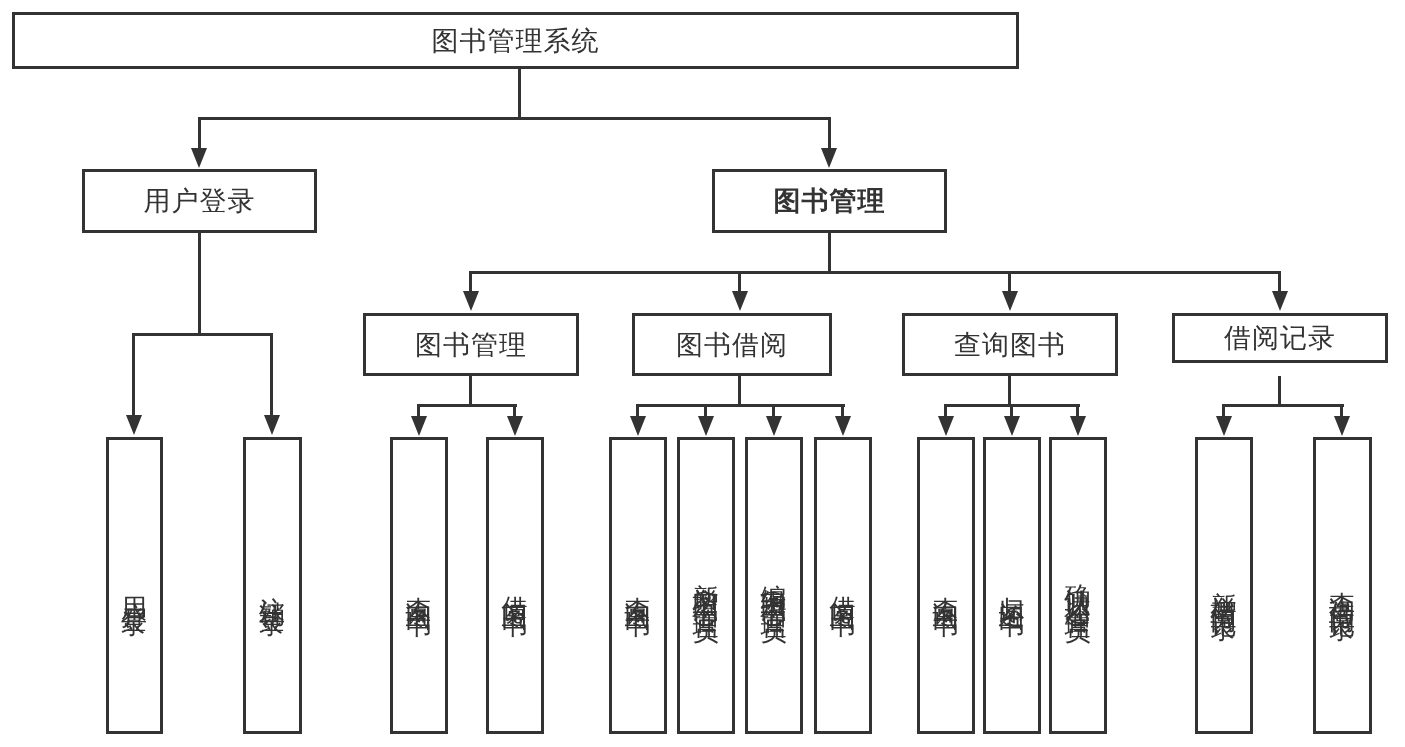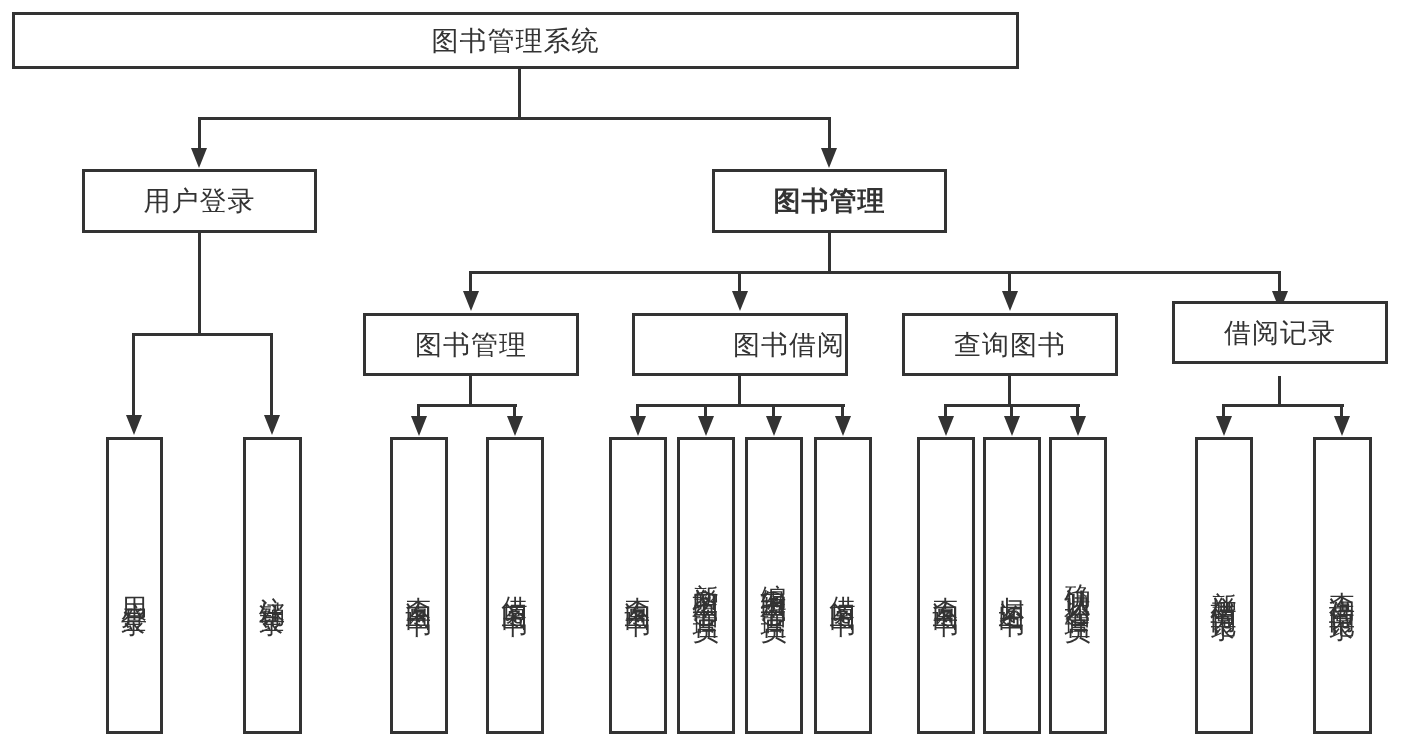--- a/index.html
+++ b/index.html
@@ -88,27 +88,27 @@
   <div class="line" style="left:738px; top:271px; width:3px; height:24px;"></div>
   <div class="arrow" style="left:732px; top:291px;"></div>
   <div class="line" style="left:1008px; top:271px; width:3px; height:24px;"></div>
   <div class="arrow" style="left:1002px; top:291px;"></div>
   <div class="line" style="left:1278px; top:271px; width:3px; height:24px;"></div>
   <div class="arrow" style="left:1272px; top:291px;"></div>
 
   <div class="box" style="left:363px; top:313px; width:216px; height:63px;">
     <span class="hlabel">图书管理</span>
   </div>
-  <div class="box" style="left:632px; top:313px; width:216px; height:63px;justify-content:flex-end;">
+  <div class="box" style="left:632px; top:313px; width:200px; height:63px;">
     <span class="hlabel">图书借阅</span>
   </div>
   <div class="box" style="left:902px; top:313px; width:216px; height:63px;">
     <span class="hlabel">查询图书</span>
   </div>
-  <div class="box" style="left:1172px; top:301px; width:216px; height:63px;">
+  <div class="box" style="left:1172px; top:313px; width:216px; height:50px;">
     <span class="hlabel">借阅记录</span>
   </div>
 
   <div class="line" style="left:198px; top:233px; width:3px; height:103px;"></div>
   <div class="line" style="left:132px; top:333px; width:141px; height:3px;"></div>
   <div class="line" style="left:132px; top:333px; width:3px; height:84px;"></div>
   <div class="arrow" style="left:126px; top:415px;"></div>
   <div class="line" style="left:270px; top:333px; width:3px; height:84px;"></div>
   <div class="arrow" style="left:264px; top:415px;"></div>
 

